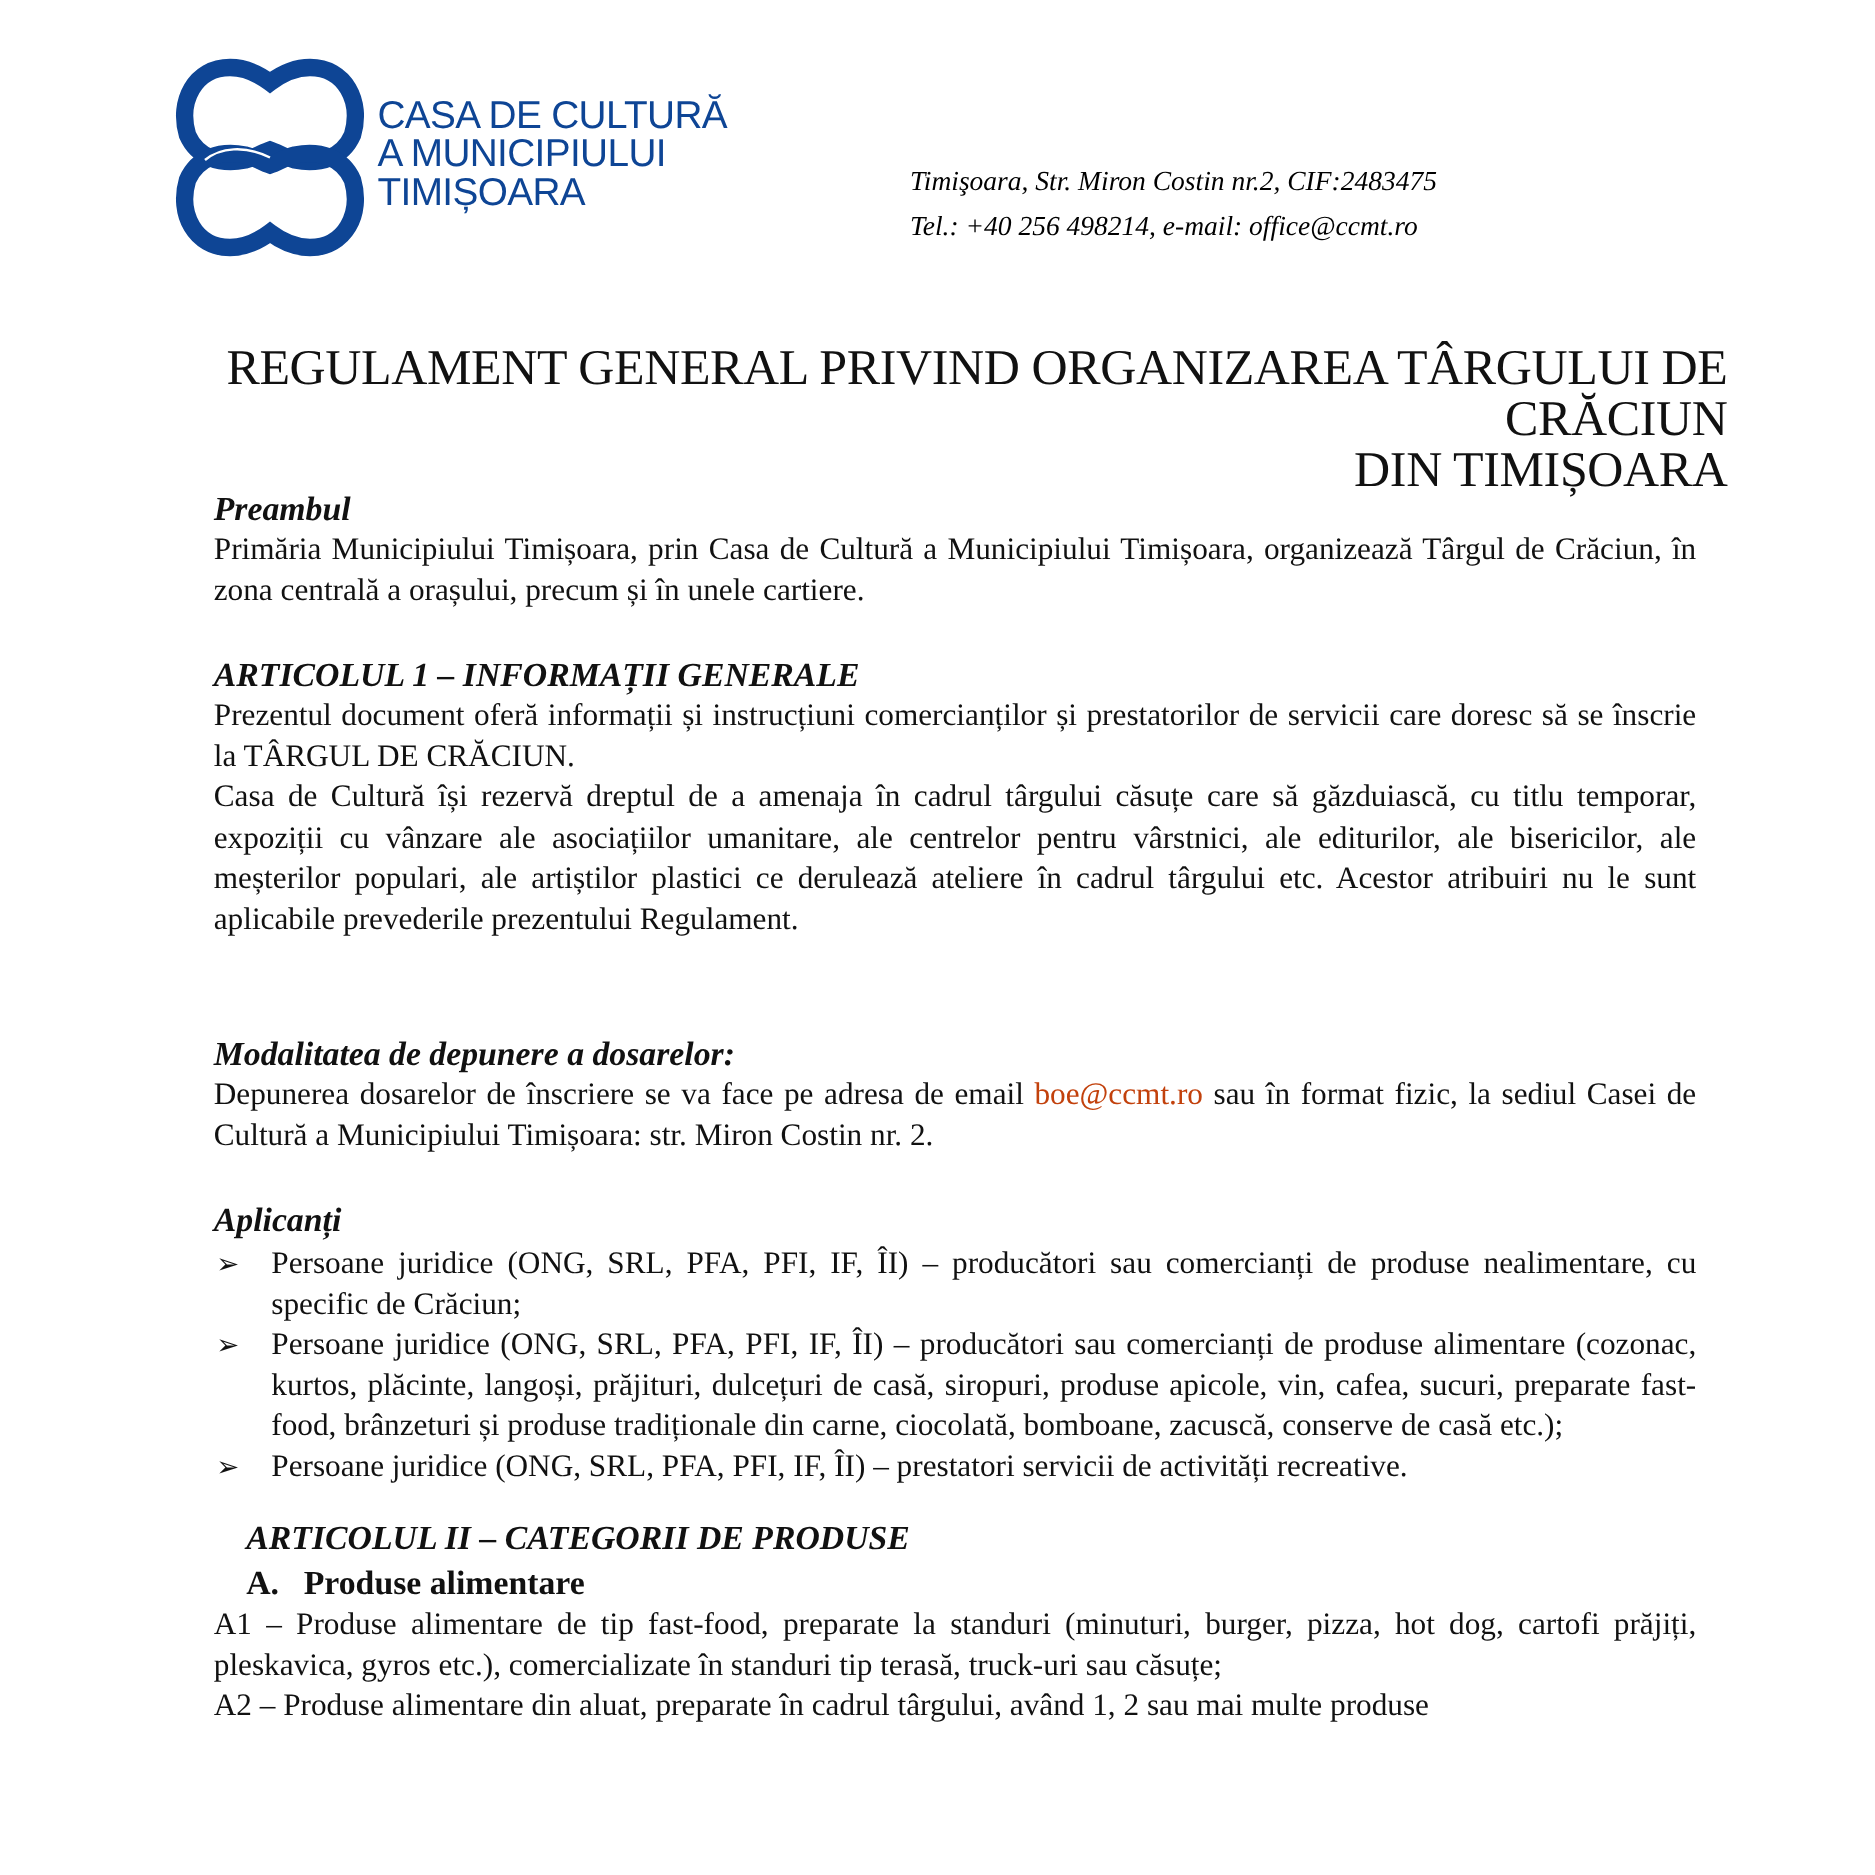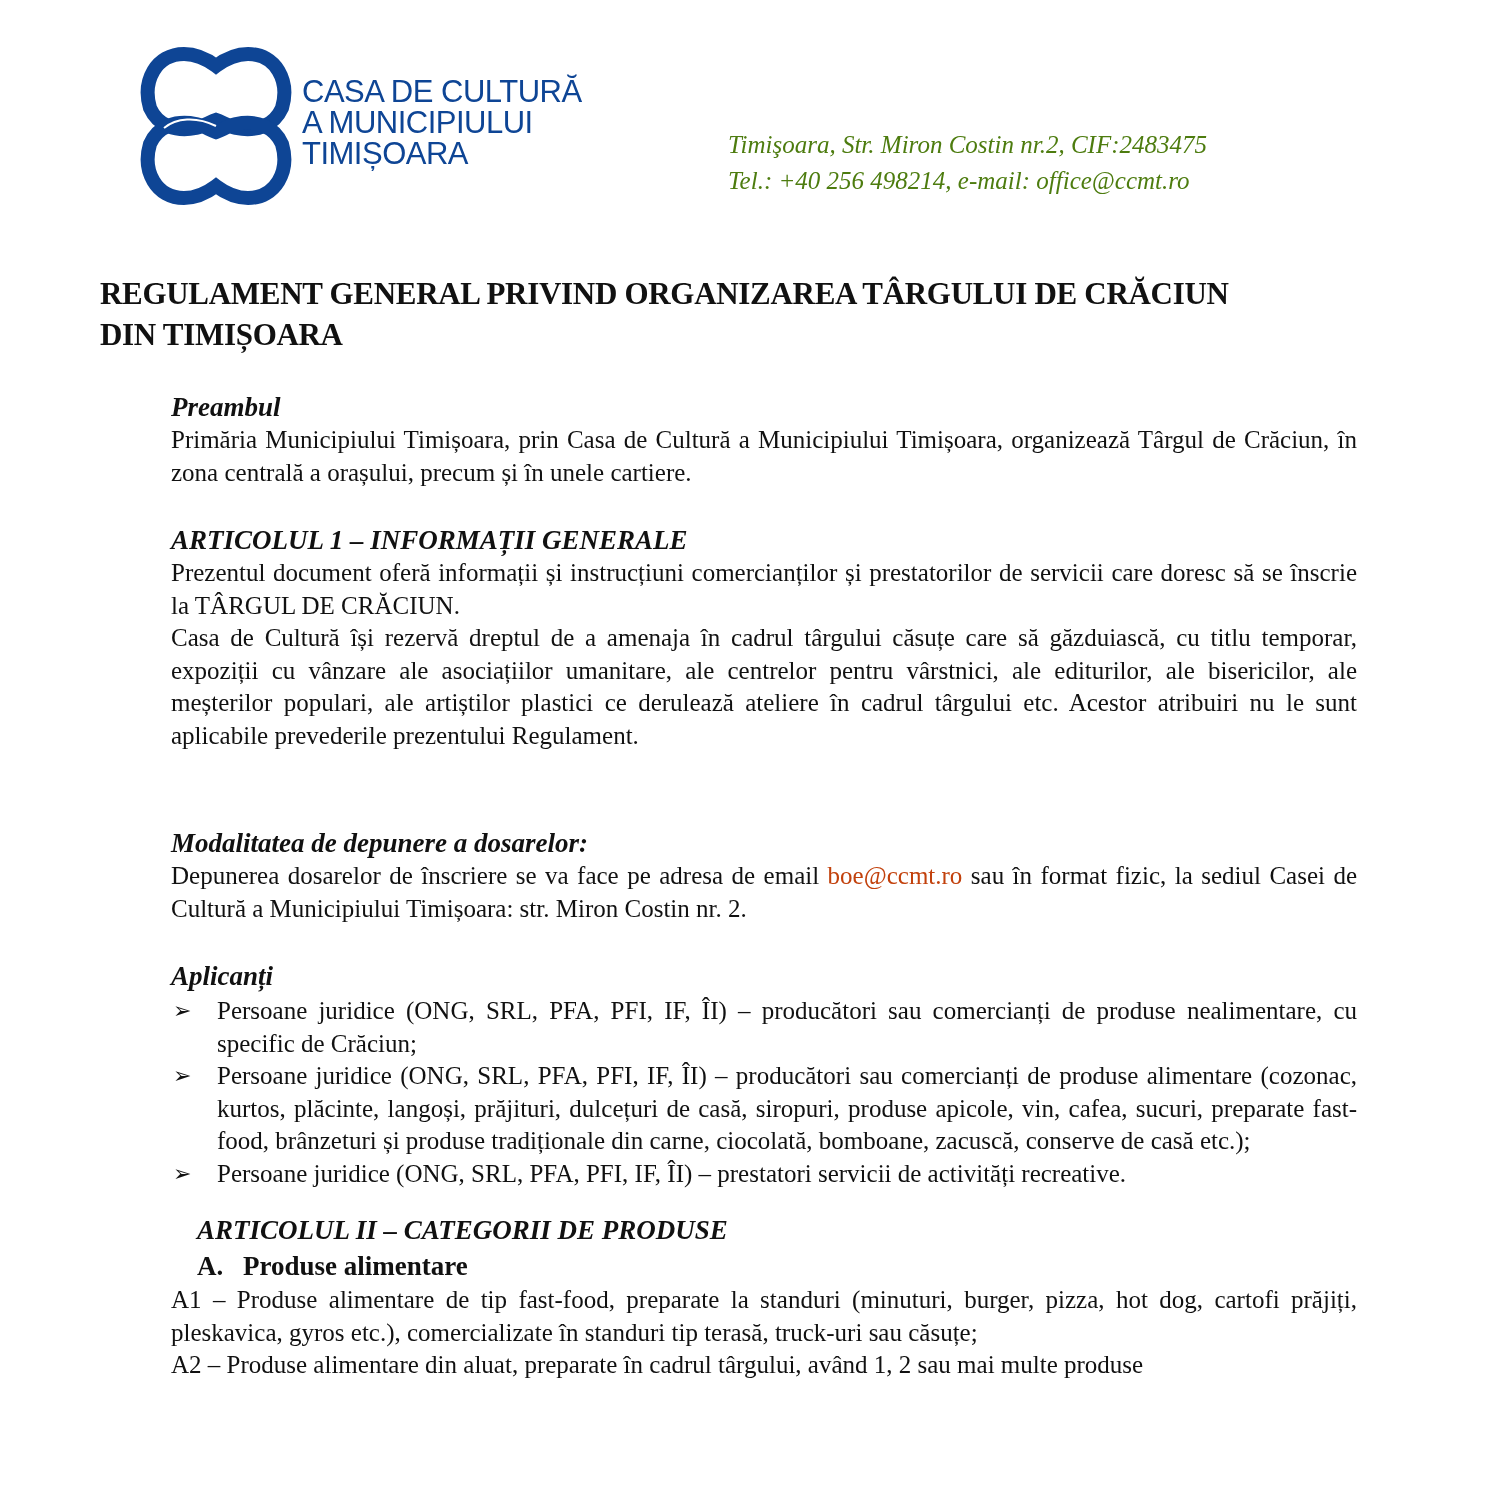--- a/index.html
+++ b/index.html
@@ -44,35 +44,35 @@
       line-height: 31px;
       letter-spacing: -0.5px;
     }
     .logo-text div { white-space: nowrap; }
     .contact {
       position: absolute;
       left: 728px;
       top: 127px;
       font-family: "Liberation Serif", serif;
       font-style: italic;
-      font-size: 25px;
+      font-size: 22px;
       line-height: 36px;
-      color: #4d7c0f;
+      color: #000000;
     }
     .contact div { white-space: nowrap; }
 
     
     .doc-title {
       position: absolute;
       left: 100px;
       width: 1282px;
       top: 273px;
-      text-align: left;
-      font-weight: bold;
-      font-size: 31px;
+      text-align: right;
+      font-weight: normal;
+      font-size: 40px;
       line-height: 41px;
       letter-spacing: -0.3px;
     }
 
     
     .content {
       position: absolute;
       left: 171px;
       top: 390px;
       width: 1186px;

